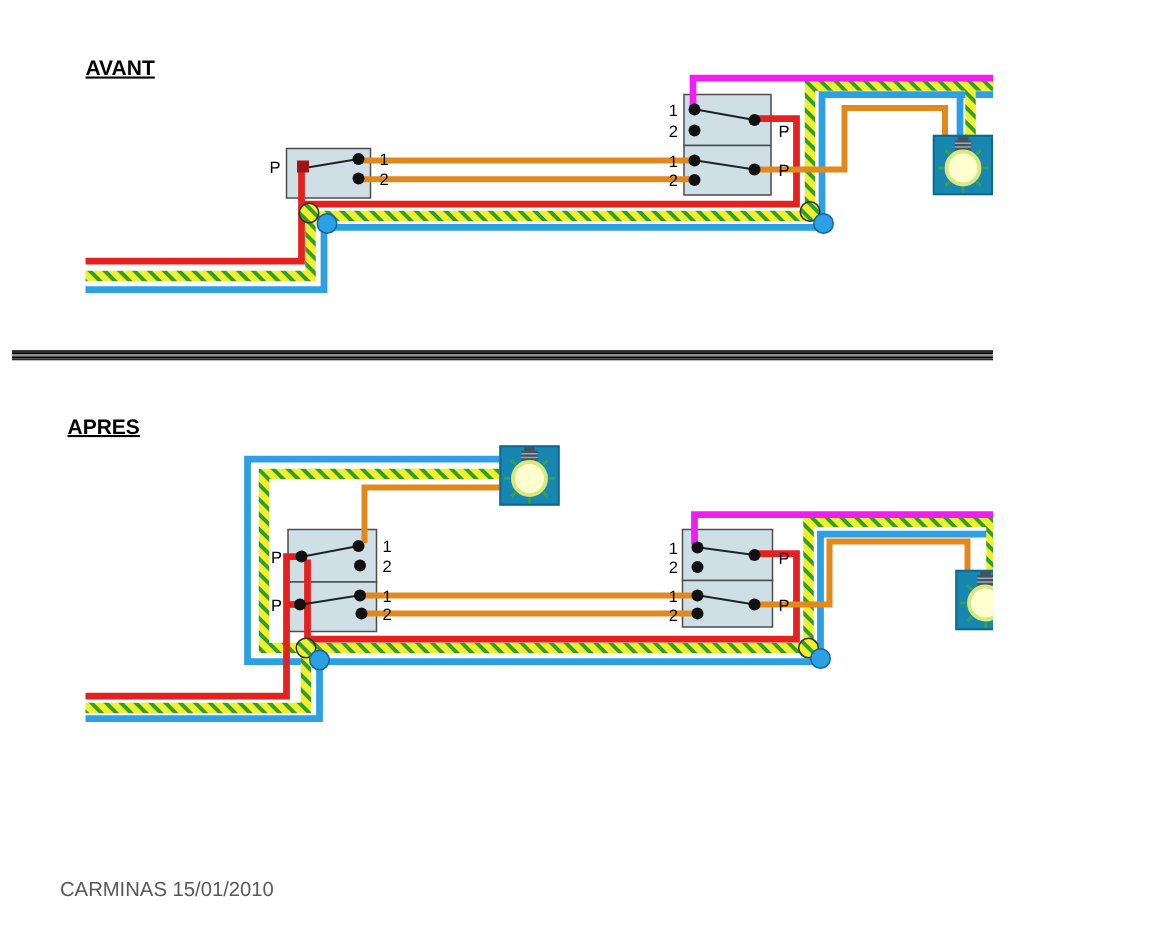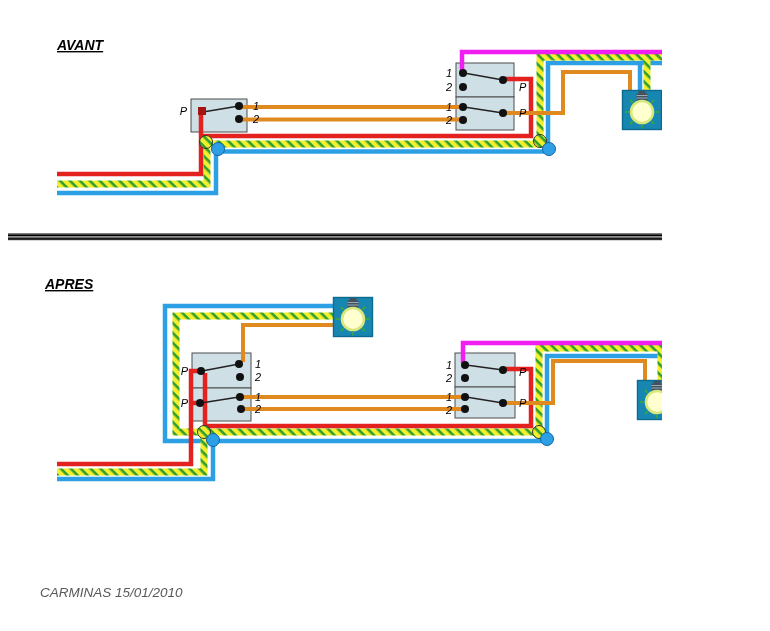--- a/index.html
+++ b/index.html
@@ -1,17 +1,17 @@
 <!DOCTYPE html>
 <html style="--phase: #e32220; --neutral: #2d9fe4; --earthy: #f2ef2e; --earthg: #2f9e2f; --orange: #e0891f; --magenta: #f01ef0; --swfill: #cfdfe6; --swline: #4d4d4d; --lampbox: #1787b2; --lampline: #0c6990; --bulb: #ffffcf; --bulbring: #d8e87c; --ray: #3aa53a; --screw: #44525e; --screwlt: #98aab6; --dot: #111111; --pterm: #a31414; --credit: #595959;"><head>
 <meta charset="utf-8">
 <style>
   html,body{margin:0;padding:0;background:#fff;}
   .stage{position:relative;width:662px;height:631px;background:#fff;overflow:hidden;
-         font-family:"Liberation Sans",sans-serif;font-style:italic;}
+         font-family:"Liberation Sans",sans-serif;}
   svg text{font-family:"Liberation Sans",sans-serif;fill:#000;}
   .title-txt{font-size:14px;font-weight:bold;text-decoration:underline;}
   .lbl{font-size:11px;}
   .credit-txt{font-size:13.5px;fill:var(--credit);}
   .wire{fill:none;stroke-linejoin:miter;stroke-linecap:butt;}
   .w-phase{stroke:var(--phase);stroke-width:4.5px;}
   .w-neutral{stroke:var(--neutral);stroke-width:4.5px;}
   .w-earth{stroke:url(#earthPat);stroke-width:7px;}
   .w-orange{stroke:var(--orange);stroke-width:4px;}
   .w-magenta{stroke:var(--magenta);stroke-width:4.5px;}

